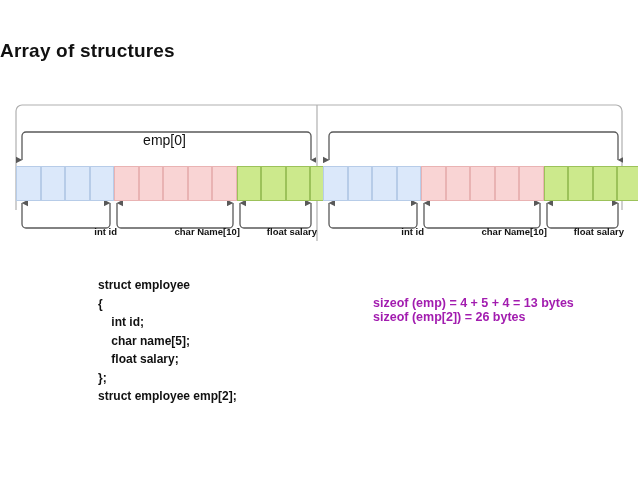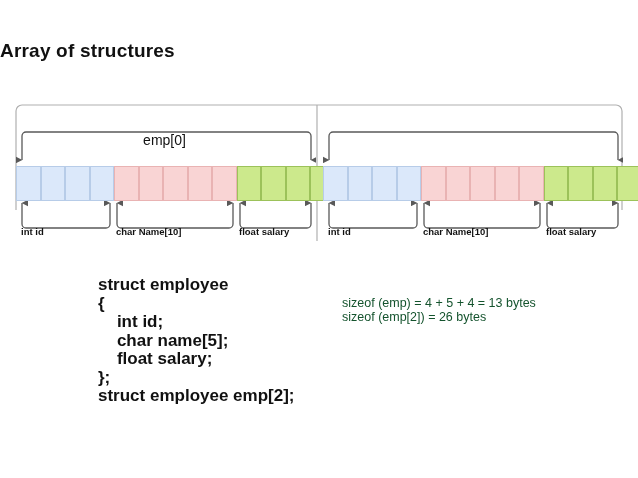--- a/index.html
+++ b/index.html
@@ -36,30 +36,30 @@
   }
   .cell{box-sizing:border-box;height:35px;}
   .cell.id{width:24.5px;background:#dbe8fa;border:1px solid #b7cce8;}
   .cell.name{width:24.5px;background:#f9d4d4;background-clip:padding-box;border:1px solid #e9b3b3;}
   .cell.sal{width:24.5px;background:#cce98c;border:1px solid #9cc25a;}
 
   
   .captions{position:absolute;top:128px;left:3px;width:297px;height:16px;}
   .cap{
     position:absolute;font-size:9.5px;font-weight:bold;color:#111;
-    text-align:left;white-space:nowrap;
+    text-align:right;white-space:nowrap;
   }
 
   
   .code{
     position:absolute;left:98px;top:276px;
-    font-size:17px;font-weight:bold;line-height:18.5px;color:#111;
+    font-size:12px;font-weight:bold;line-height:18.5px;color:#111;
     white-space:pre;
   }
-  .notes{position:absolute;left:342px;top:296px;font-size:12.5px;font-weight:normal;color:#14532d;}
+  .notes{position:absolute;left:373px;top:296px;font-size:12.5px;font-weight:bold;color:#a21caf;}
   .note-2{}
 </style>
 </head>
 <body>
 
 <div id="page">
 
   <div class="title">Array of structures</div>
 
   <div class="diagram">

